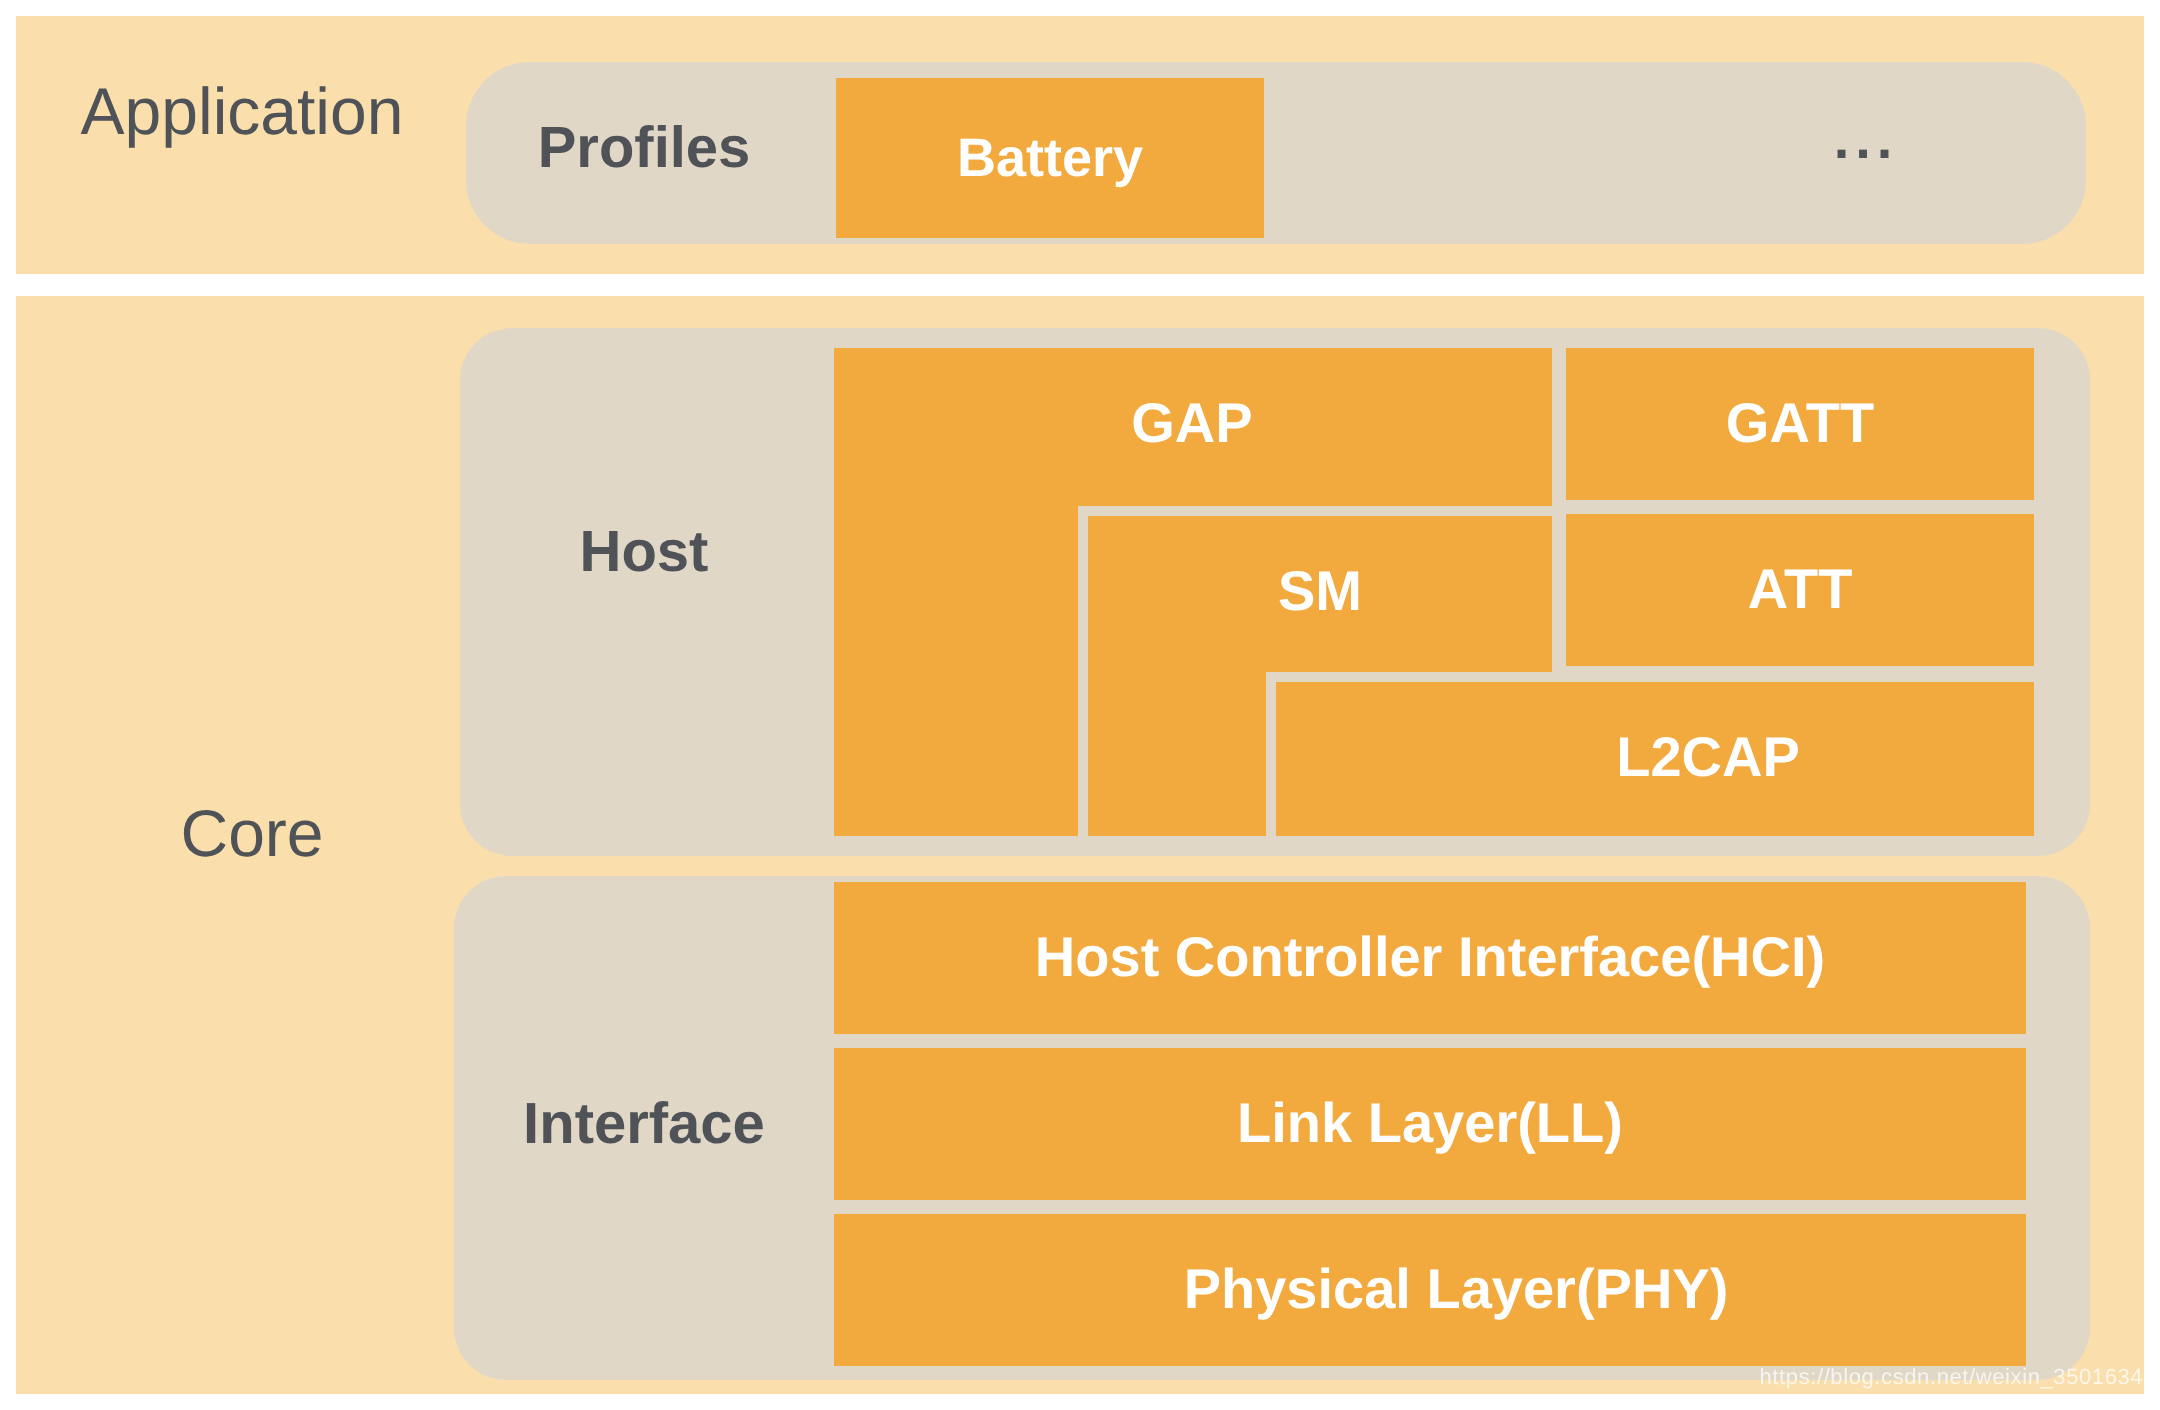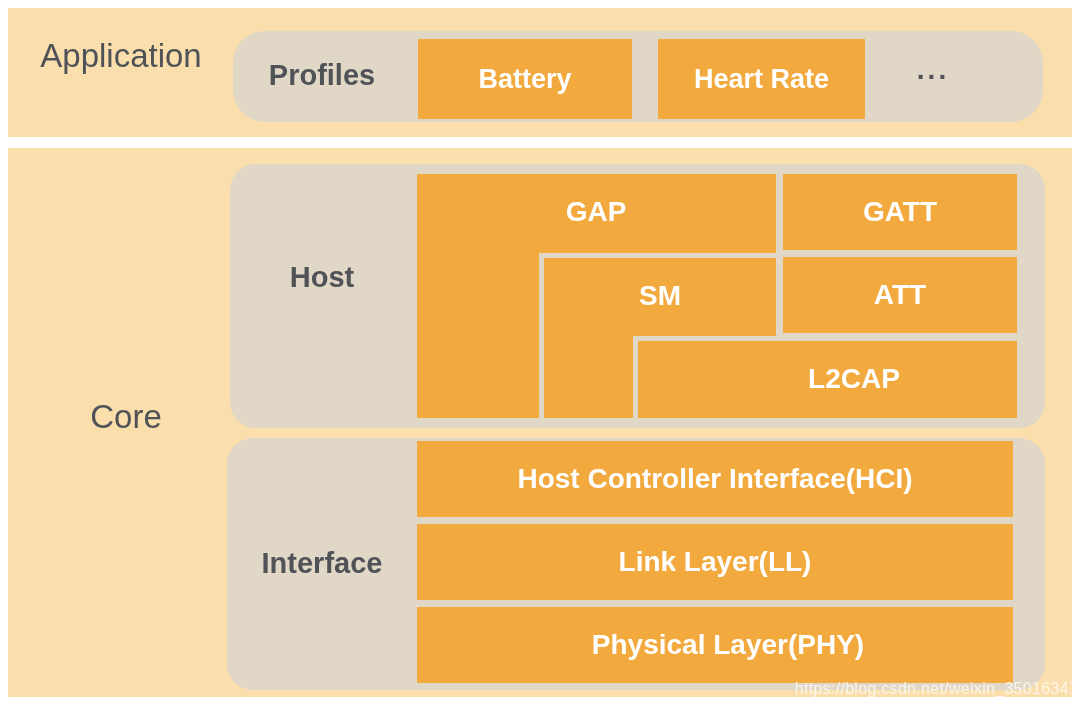--- a/index.html
+++ b/index.html
@@ -42,41 +42,38 @@
                border-top:5px solid var(--pill,#E0D7C7); border-left:5px solid var(--pill,#E0D7C7); }
   .host-lbls { z-index:5; }
 
   
   .layer-row { position:absolute; left:190px; width:596px; height:76px; }
   .row-hci { top:3px; }
   .row-ll  { top:86px; }
   .row-phy { top:169px;padding-left:26px; }
 
   .watermark { position:absolute; left:0; top:682px; width:1078px; text-align:right;
-               font-size:16px; line-height:14px; color:rgba(255,255,255,0.74);
+               font-size:11px; line-height:14px; color:rgba(255,255,255,0.74);
                letter-spacing:0.3px;padding-left:43px; }
 </style>
 </head>
 <body>
 
 <div class="canvas">
 
   <section class="band band-app">
     <span class="lbl band-label" style="left:113px; top:48px;">Application</span>
 
     <div class="pill profiles-pill">
       <span class="lbl pill-title" style="left:89px; top:44px;">Profiles</span>
 
       <div class="orange orange-flex battery-blk">
         <span class="btn-text">Battery</span>
       </div>
 
-      <div class="orange orange-flex heart-blk">
-        <span class="btn-text">Heart Rate</span>
-      </div>
 
       <span class="lbl dots" style="left:700px; top:46px;">...</span>
     </div>
   </section>
 
   <section class="band band-core">
     <span class="lbl band-label" style="left:118px; top:269px;">Core</span>
 
     <div class="pill host-pill">
       <span class="lbl pill-title" style="left:92px; top:113px;">Host</span>

